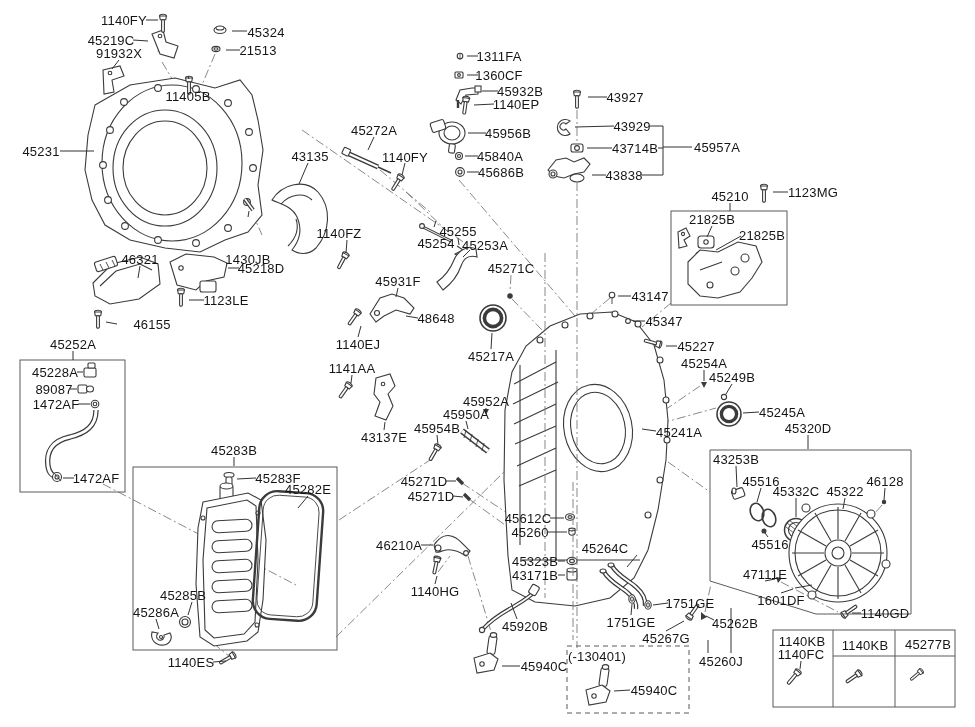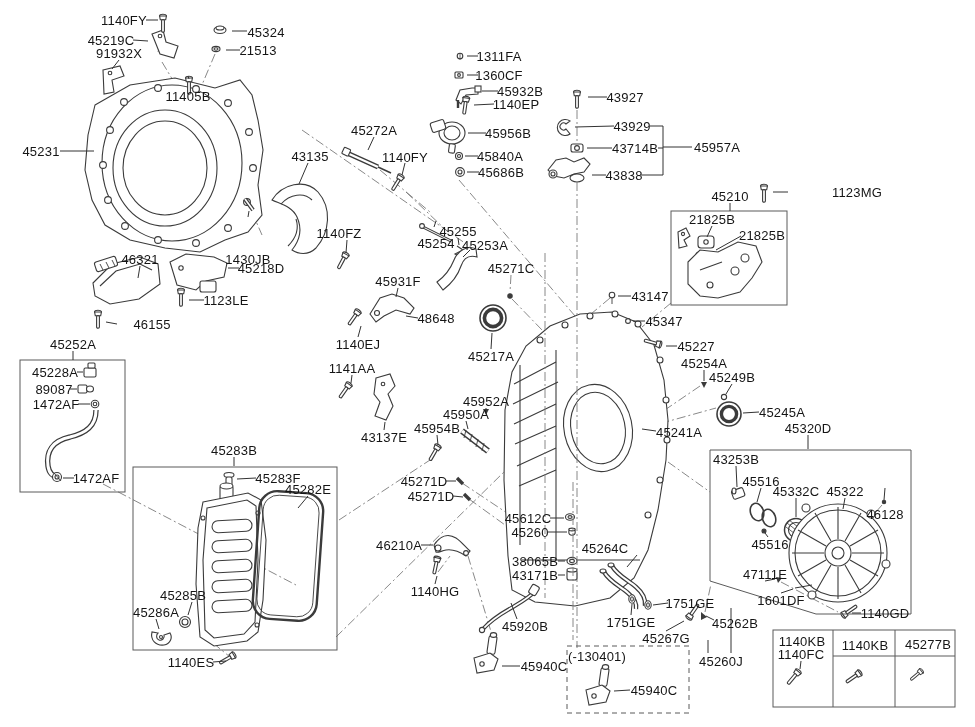--- a/index.html
+++ b/index.html
@@ -560,21 +560,21 @@
       <span class="lbl" style="left: 516px; top: 104px;">1140EP</span>
       <span class="lbl" style="left: 508px; top: 133px;">45956B</span>
       <span class="lbl" style="left: 500px; top: 156px;">45840A</span>
       <span class="lbl" style="left: 501px; top: 172px;">45686B</span>
       <span class="lbl" style="left: 625px; top: 97px;">43927</span>
       <span class="lbl" style="left: 632px; top: 126px;">43929</span>
       <span class="lbl" style="left: 635px; top: 148px;">43714B</span>
       <span class="lbl" style="left: 717px; top: 147px;">45957A</span>
       <span class="lbl" style="left: 624px; top: 175px;">43838</span>
       <span class="lbl" style="left: 730px; top: 196px;">45210</span>
-      <span class="lbl" style="left: 813px; top: 192px; margin-left: 44px;">1123MG</span>
+      <span class="lbl" style="left: 813px; top: 192px;">1123MG</span>
       <span class="lbl" style="left: 712px; top: 219px;">21825B</span>
       <span class="lbl" style="left: 762px; top: 235px;">21825B</span>
       <span class="lbl" style="left: 650px; top: 296px;">43147</span>
       <span class="lbl" style="left: 664px; top: 321px;">45347</span>
       <span class="lbl" style="left: 696px; top: 346px;">45227</span>
       <span class="lbl" style="left: 704px; top: 363px;">45254A</span>
       <span class="lbl" style="left: 732px; top: 377px;">45249B</span>
       <span class="lbl" style="left: 782px; top: 412px;">45245A</span>
       <span class="lbl" style="left: 679px; top: 432px;">45241A</span>
       <span class="lbl" style="left: 808px; top: 428px;">45320D</span>
@@ -588,21 +588,21 @@
       <span class="lbl" style="left: 352px; top: 368px;">1141AA</span>
       <span class="lbl" style="left: 491px; top: 356px;">45217A</span>
       <span class="lbl" style="left: 384px; top: 437px;">43137E</span>
       <span class="lbl" style="left: 486px; top: 401px;">45952A</span>
       <span class="lbl" style="left: 466px; top: 414px;">45950A</span>
       <span class="lbl" style="left: 437px; top: 428px;">45954B</span>
       <span class="lbl" style="left: 424px; top: 481px;">45271D</span>
       <span class="lbl" style="left: 431px; top: 496px;">45271D</span>
       <span class="lbl" style="left: 528px; top: 518px;">45612C</span>
       <span class="lbl" style="left: 530px; top: 532px;">45260</span>
-      <span class="lbl" style="left: 535px; top: 561px;">38065B</span>
+      <span class="lbl" style="left: 535px; top: 561px;">45323B</span>
       <span class="lbl" style="left: 535px; top: 575px;">43171B</span>
       <span class="lbl" style="left: 605px; top: 548px;">45264C</span>
       <span class="lbl" style="left: 399px; top: 545px;">46210A</span>
       <span class="lbl" style="left: 435px; top: 591px;">1140HG</span>
       <span class="lbl" style="left: 234px; top: 450px;">45283B</span>
       <span class="lbl" style="left: 278px; top: 478px;">45283F</span>
       <span class="lbl" style="left: 308px; top: 489px;">45282E</span>
       <span class="lbl" style="left: 183px; top: 595px;">45285B</span>
       <span class="lbl" style="left: 156px; top: 612px;">45286A</span>
       <span class="lbl" style="left: 191px; top: 662px;">1140ES</span>
@@ -624,21 +624,21 @@
       <span class="lbl" style="left: 666px; top: 638px;">45267G</span>
       <span class="lbl" style="left: 735px; top: 623px;">45262B</span>
       <span class="lbl" style="left: 721px; top: 661px;">45260J</span>
       <span class="lbl" style="left: 765px; top: 574px;">47111E</span>
       <span class="lbl" style="left: 781px; top: 600px;">1601DF</span>
       <span class="lbl" style="left: 885px; top: 613px;">1140GD</span>
       <span class="lbl" style="left: 736px; top: 459px;">43253B</span>
       <span class="lbl" style="left: 761px; top: 481px;">45516</span>
       <span class="lbl" style="left: 796px; top: 491px;">45332C</span>
       <span class="lbl" style="left: 845px; top: 491px;">45322</span>
-      <span class="lbl" style="left: 885px; top: 481px; margin-top: 33px;">46128</span>
+      <span class="lbl" style="left: 885px; top: 481px;">46128</span>
       <span class="lbl" style="left: 770px; top: 544px;">45516</span>
       <span class="lbl" style="left: 802px; top: 641px;">1140KB</span>
       <span class="lbl" style="left: 801px; top: 654px;">1140FC</span>
       <span class="lbl" style="left: 865px; top: 645px;">1140KB</span>
       <span class="lbl" style="left: 928px; top: 644px;">45277B</span>
     </div>
 
 </div>
 
 </body></html>

